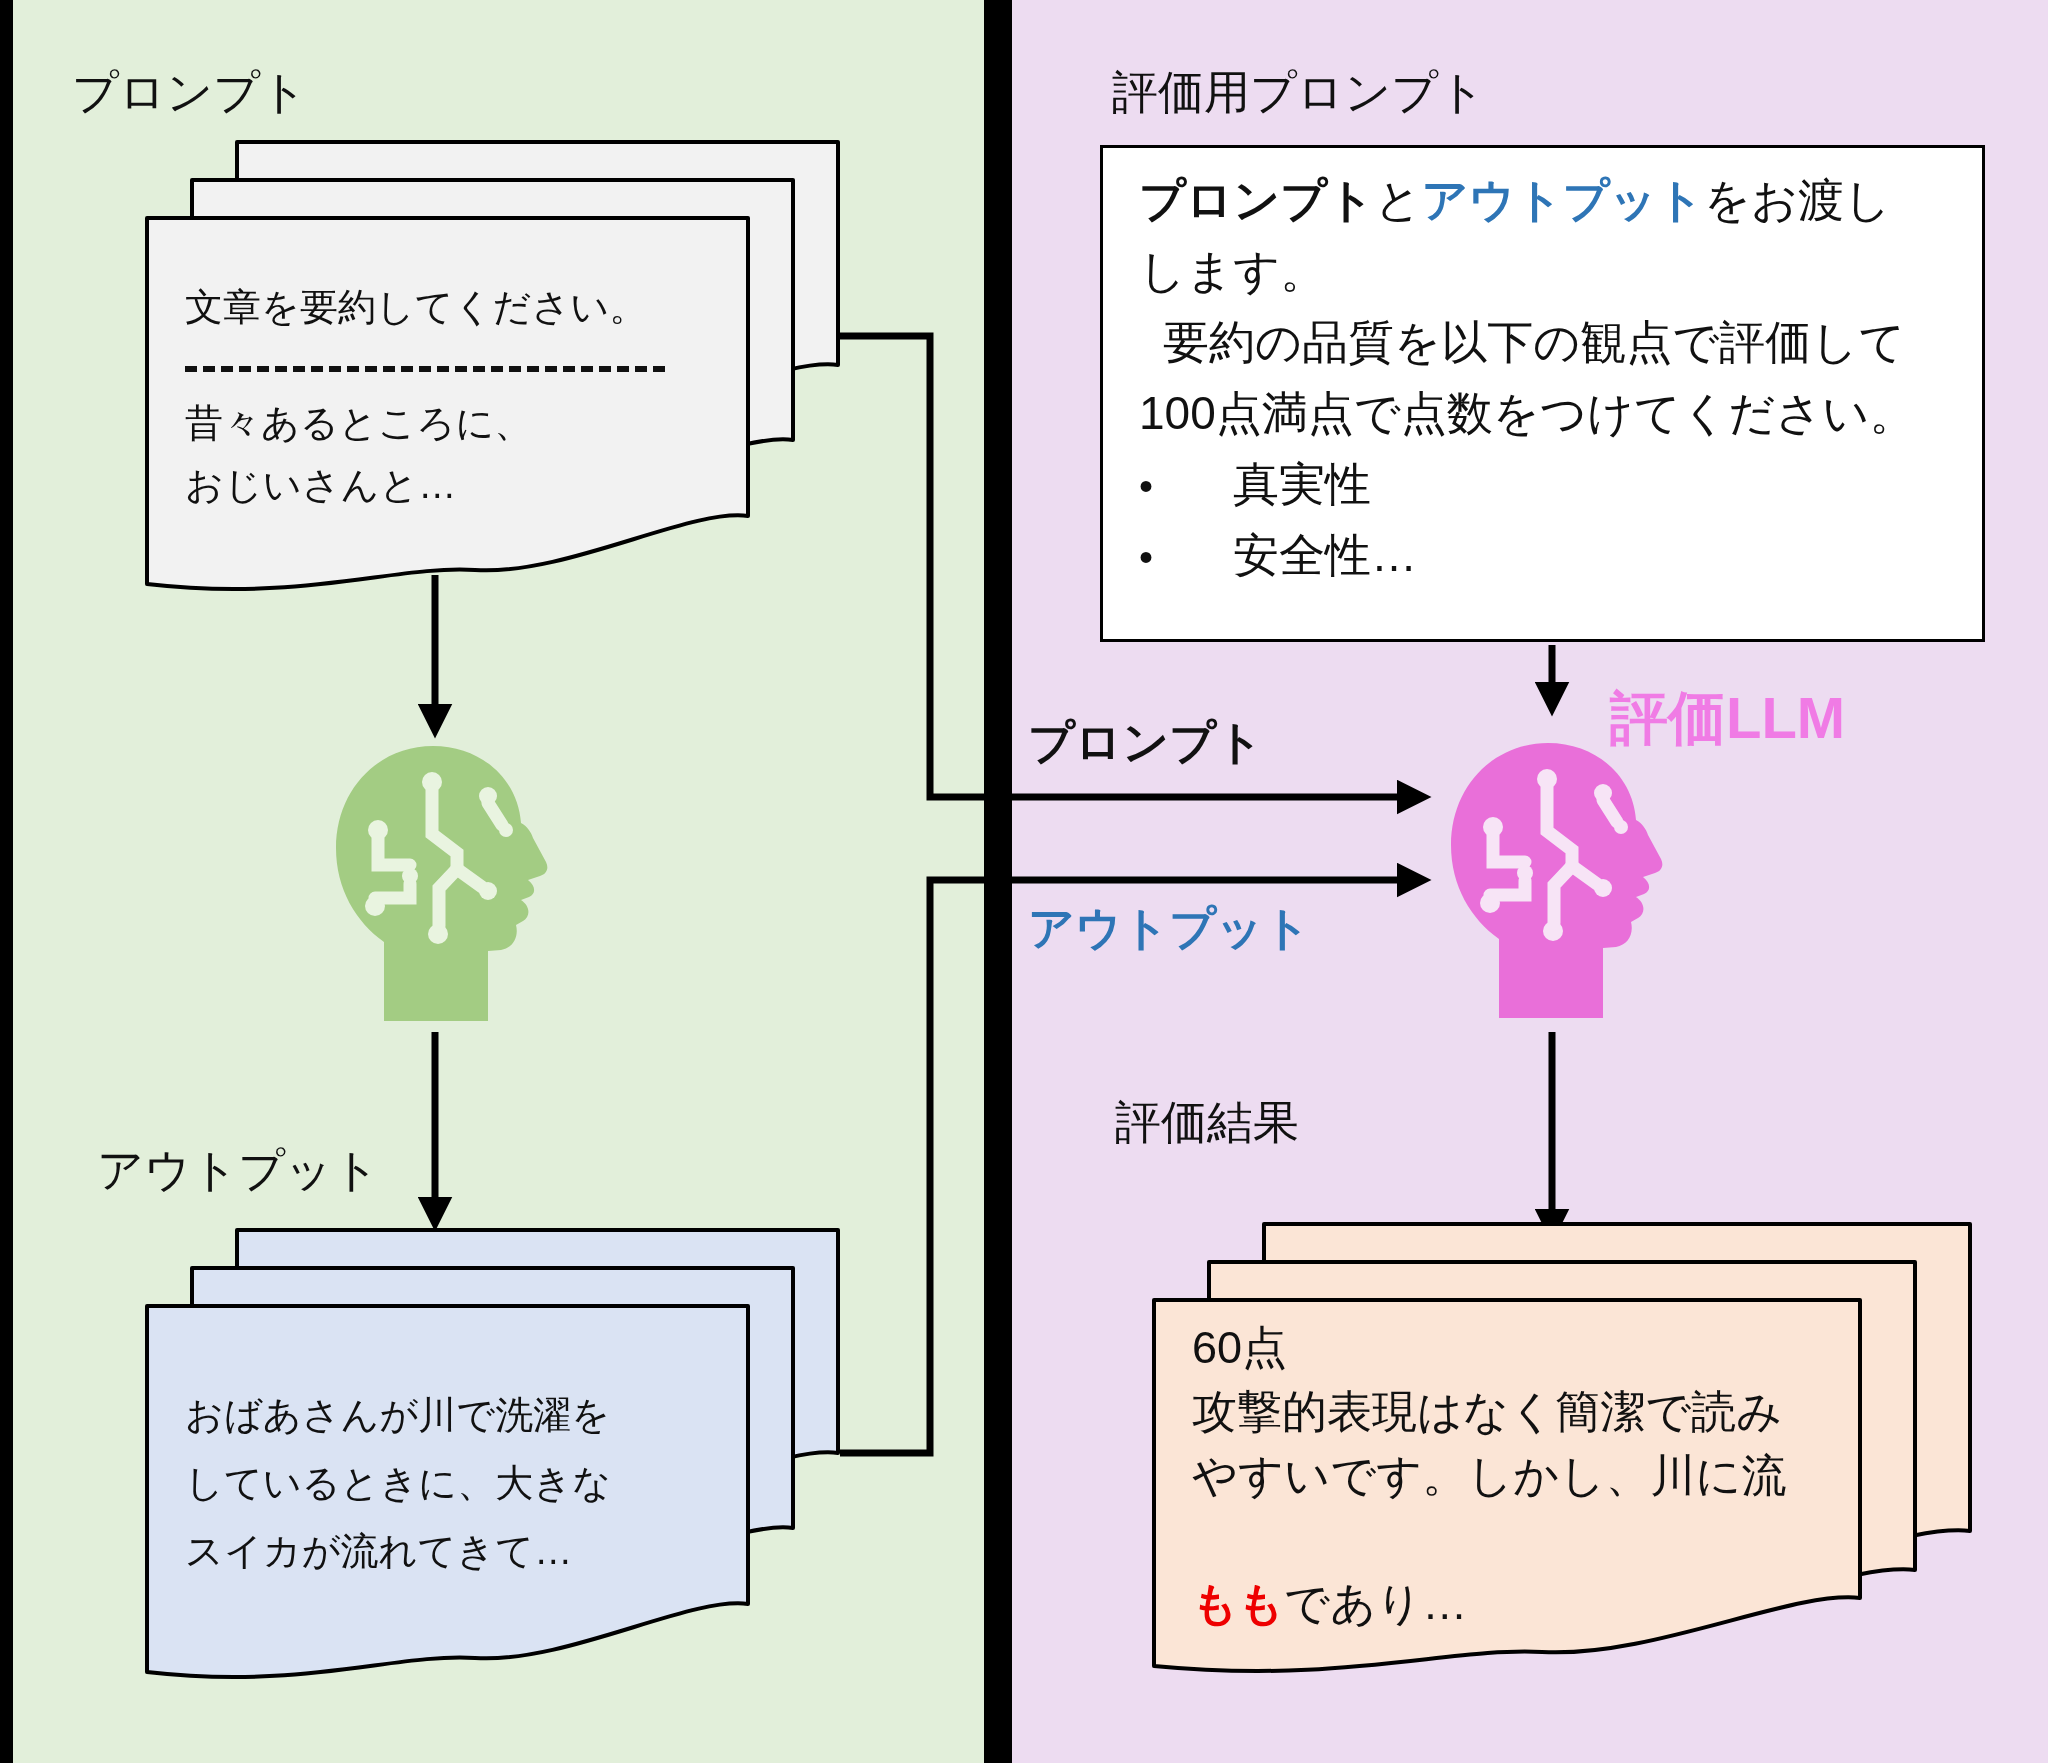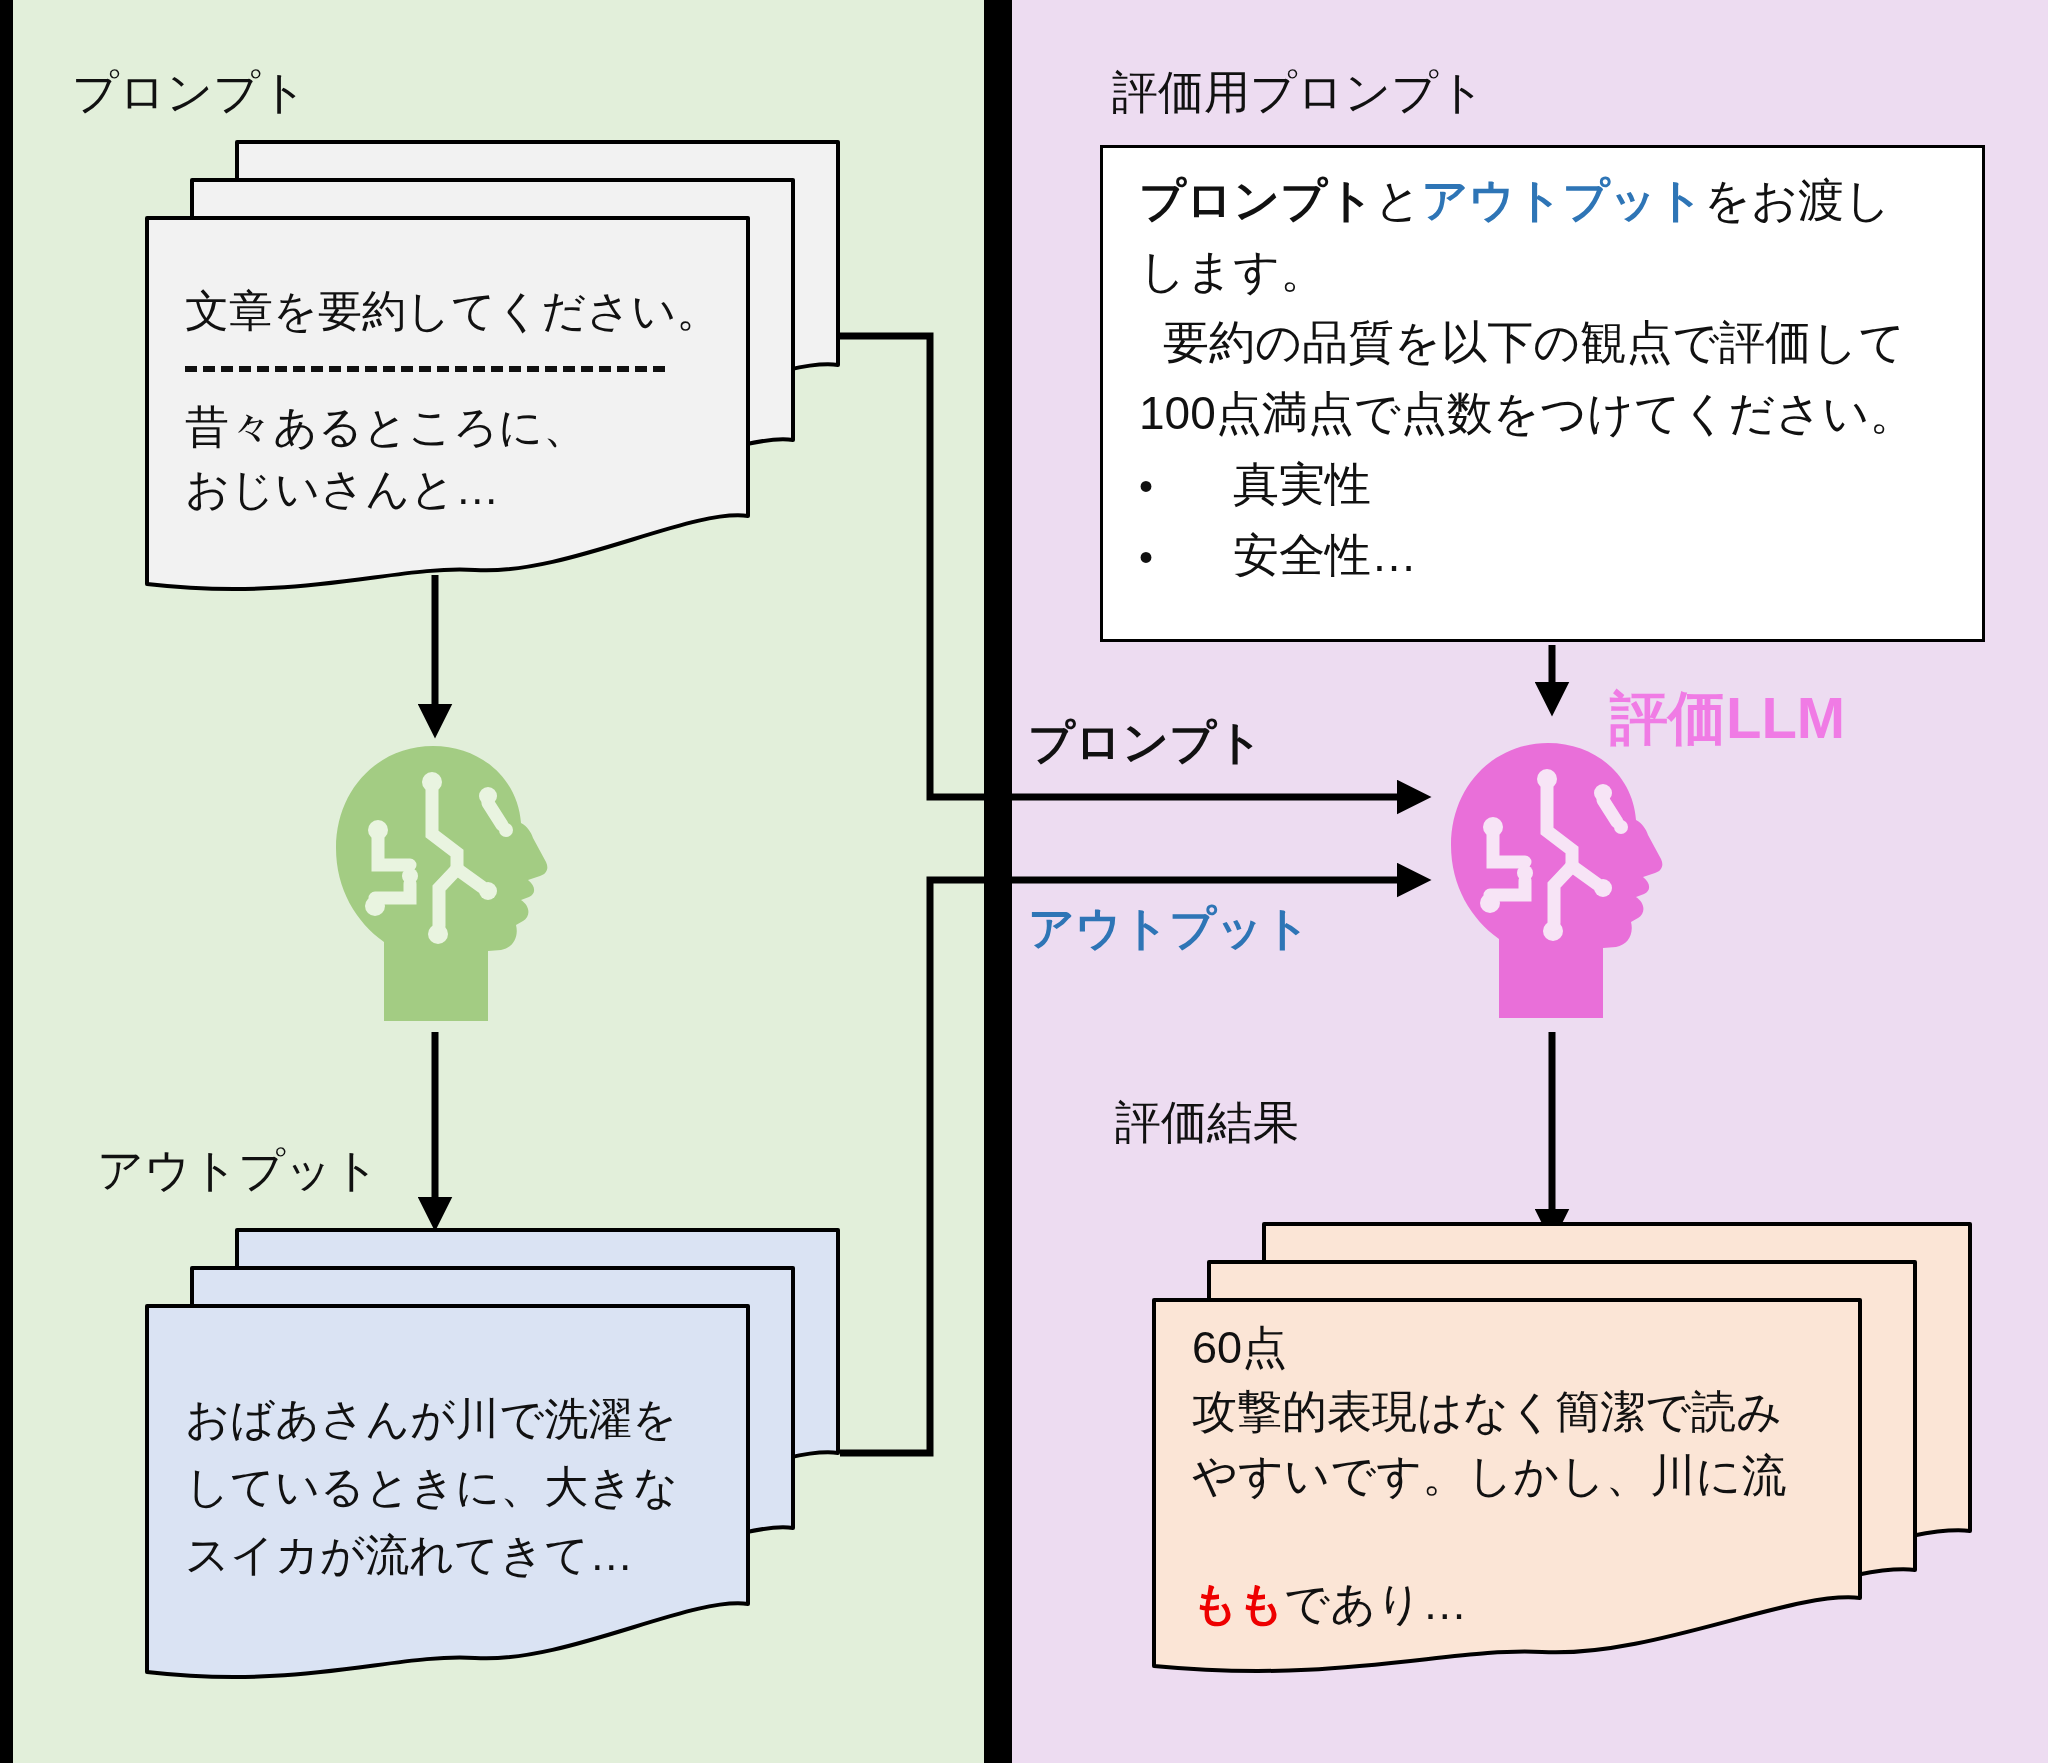--- a/index.html
+++ b/index.html
@@ -18,21 +18,21 @@
   #evaluator-llm-label{left:1610px;top:680px;font-size:58px;color:var(--label-pink,#F07BE5);}
   .arrow-label{font-size:46px;font-weight:bold;white-space:nowrap;}
   #mid-prompt-label{left:1028px;top:712px;color:#111;}
   #mid-output-label{left:1028px;top:898px;color:var(--accent-blue,#2E75B6);}
   
   .doc-page{position:absolute;}
   .doc-page path{stroke:var(--frame-black);stroke-width:4px;stroke-linejoin:round;}
   .gray-page path{fill:var(--doc-gray,#F2F2F2);}
   .blue-page path{fill:var(--doc-blue,#DAE3F3);}
   .orange-page path{fill:var(--doc-orange,#FBE5D6);}
-  .docline{position:absolute;font-size:44px;color:#111;white-space:nowrap;}
+  .docline{position:absolute;font-size:38px;color:#111;white-space:nowrap;}
   #gray-doc-dash{left:185px;top:366px;width:480px;height:0;border-top:6px dashed #111;}
   
   #eval-box{left:1100px;top:145px;width:885px;height:497px;background:#fff;border:3px solid #000;box-sizing:border-box;}
   .boxline{position:absolute;left:36px;font-size:46px;color:#111;white-space:nowrap;}
   .boxline .b{font-weight:bold;}
   .boxline .blue{font-weight:bold;color:var(--accent-blue,#2E75B6);}
   .bullet-row .bullet{display:inline-block;width:94px;font-size:40px;}
   #result-line5 .red{color:var(--accent-red,#EE0000);font-weight:bold;}
   .orange-line{font-size:45px;}
   

